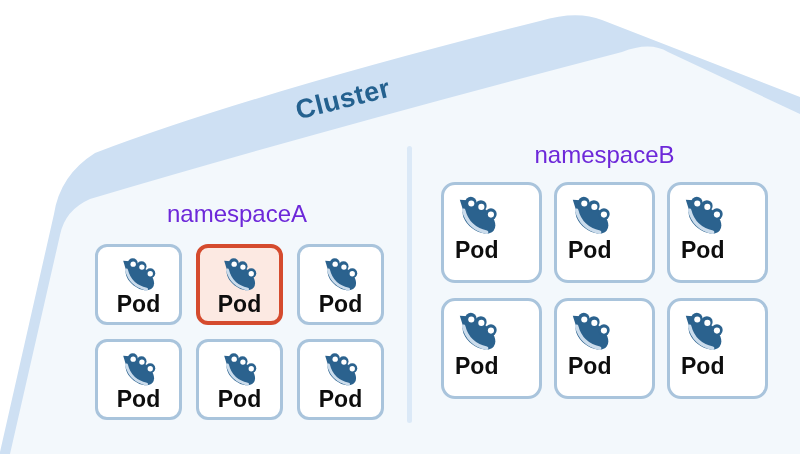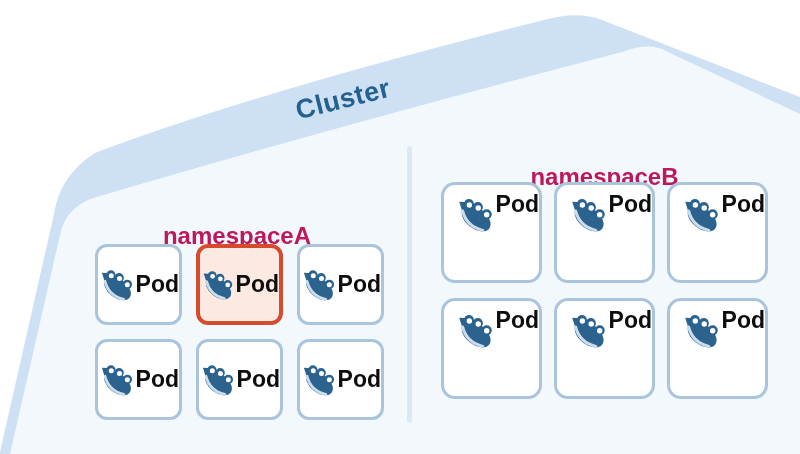--- a/index.html
+++ b/index.html
@@ -7,34 +7,34 @@
     position:relative;width:800px;height:454px;overflow:hidden;
     font-family:"Liberation Sans", sans-serif;background:#ffffff;
   }
   .shape{position:absolute;left:0;top:0;width:800px;height:454px;display:block;}
   .cluster-label{
     position:absolute;left:288px;top:84px;width:110px;text-align:center;
     font-size:27px;font-weight:700;letter-spacing:.5px;color:#24618f;
     transform:rotate(-14deg);
   }
   .ns-label{
-    position:absolute;font-size:24px;font-weight:700;color:#be185d;text-align:center;margin-top:22px;
+    position:absolute;font-size:24px;font-weight:400;color:#6d28d9;text-align:center;
   }
   .ns-label.a{left:156px;top:200px;width:162px;}
   .ns-label.b{left:441px;top:141px;width:327px;}
   .divider{
     position:absolute;left:407px;top:146px;width:5px;height:277px;
     background:#dbe9f7;border-radius:3px;
   }
   .grid{position:absolute;display:grid;}
   .grid.a{left:95px;top:244px;grid-template-columns:repeat(3,87px);grid-auto-rows:81px;column-gap:14px;row-gap:14px;}
   .grid.b{left:441px;top:182px;grid-template-columns:repeat(3,101px);grid-auto-rows:101px;column-gap:12px;row-gap:15px;}
   .pod{
     box-sizing:border-box;background:#ffffff;border:3.5px solid #a9c4dc;
-    display:flex;flex-direction:row;
+    display:flex;flex-direction:column;
   }
   .grid.a .pod{border-radius:12px;align-items:center;justify-content:center;padding-top:2px;}
   .grid.b .pod{border-radius:14px;align-items:flex-start;padding:8px 0 0 11px;}
   .pod.highlighted{border-color:#d54b2e;border-width:4.5px;background:#fce9e2;}
   .pod-ico{color:#2b628e;display:block;}
   .grid.a .pod-ico{width:40px;height:40px;}
   .grid.b .pod-ico{width:46px;height:46px;}
   .pod-label{font-weight:700;color:#0d0d0d;line-height:1;}
   .grid.a .pod-label{font-size:23px;margin-top:-2px;}
   .grid.b .pod-label{font-size:23px;margin-top:0px;}

